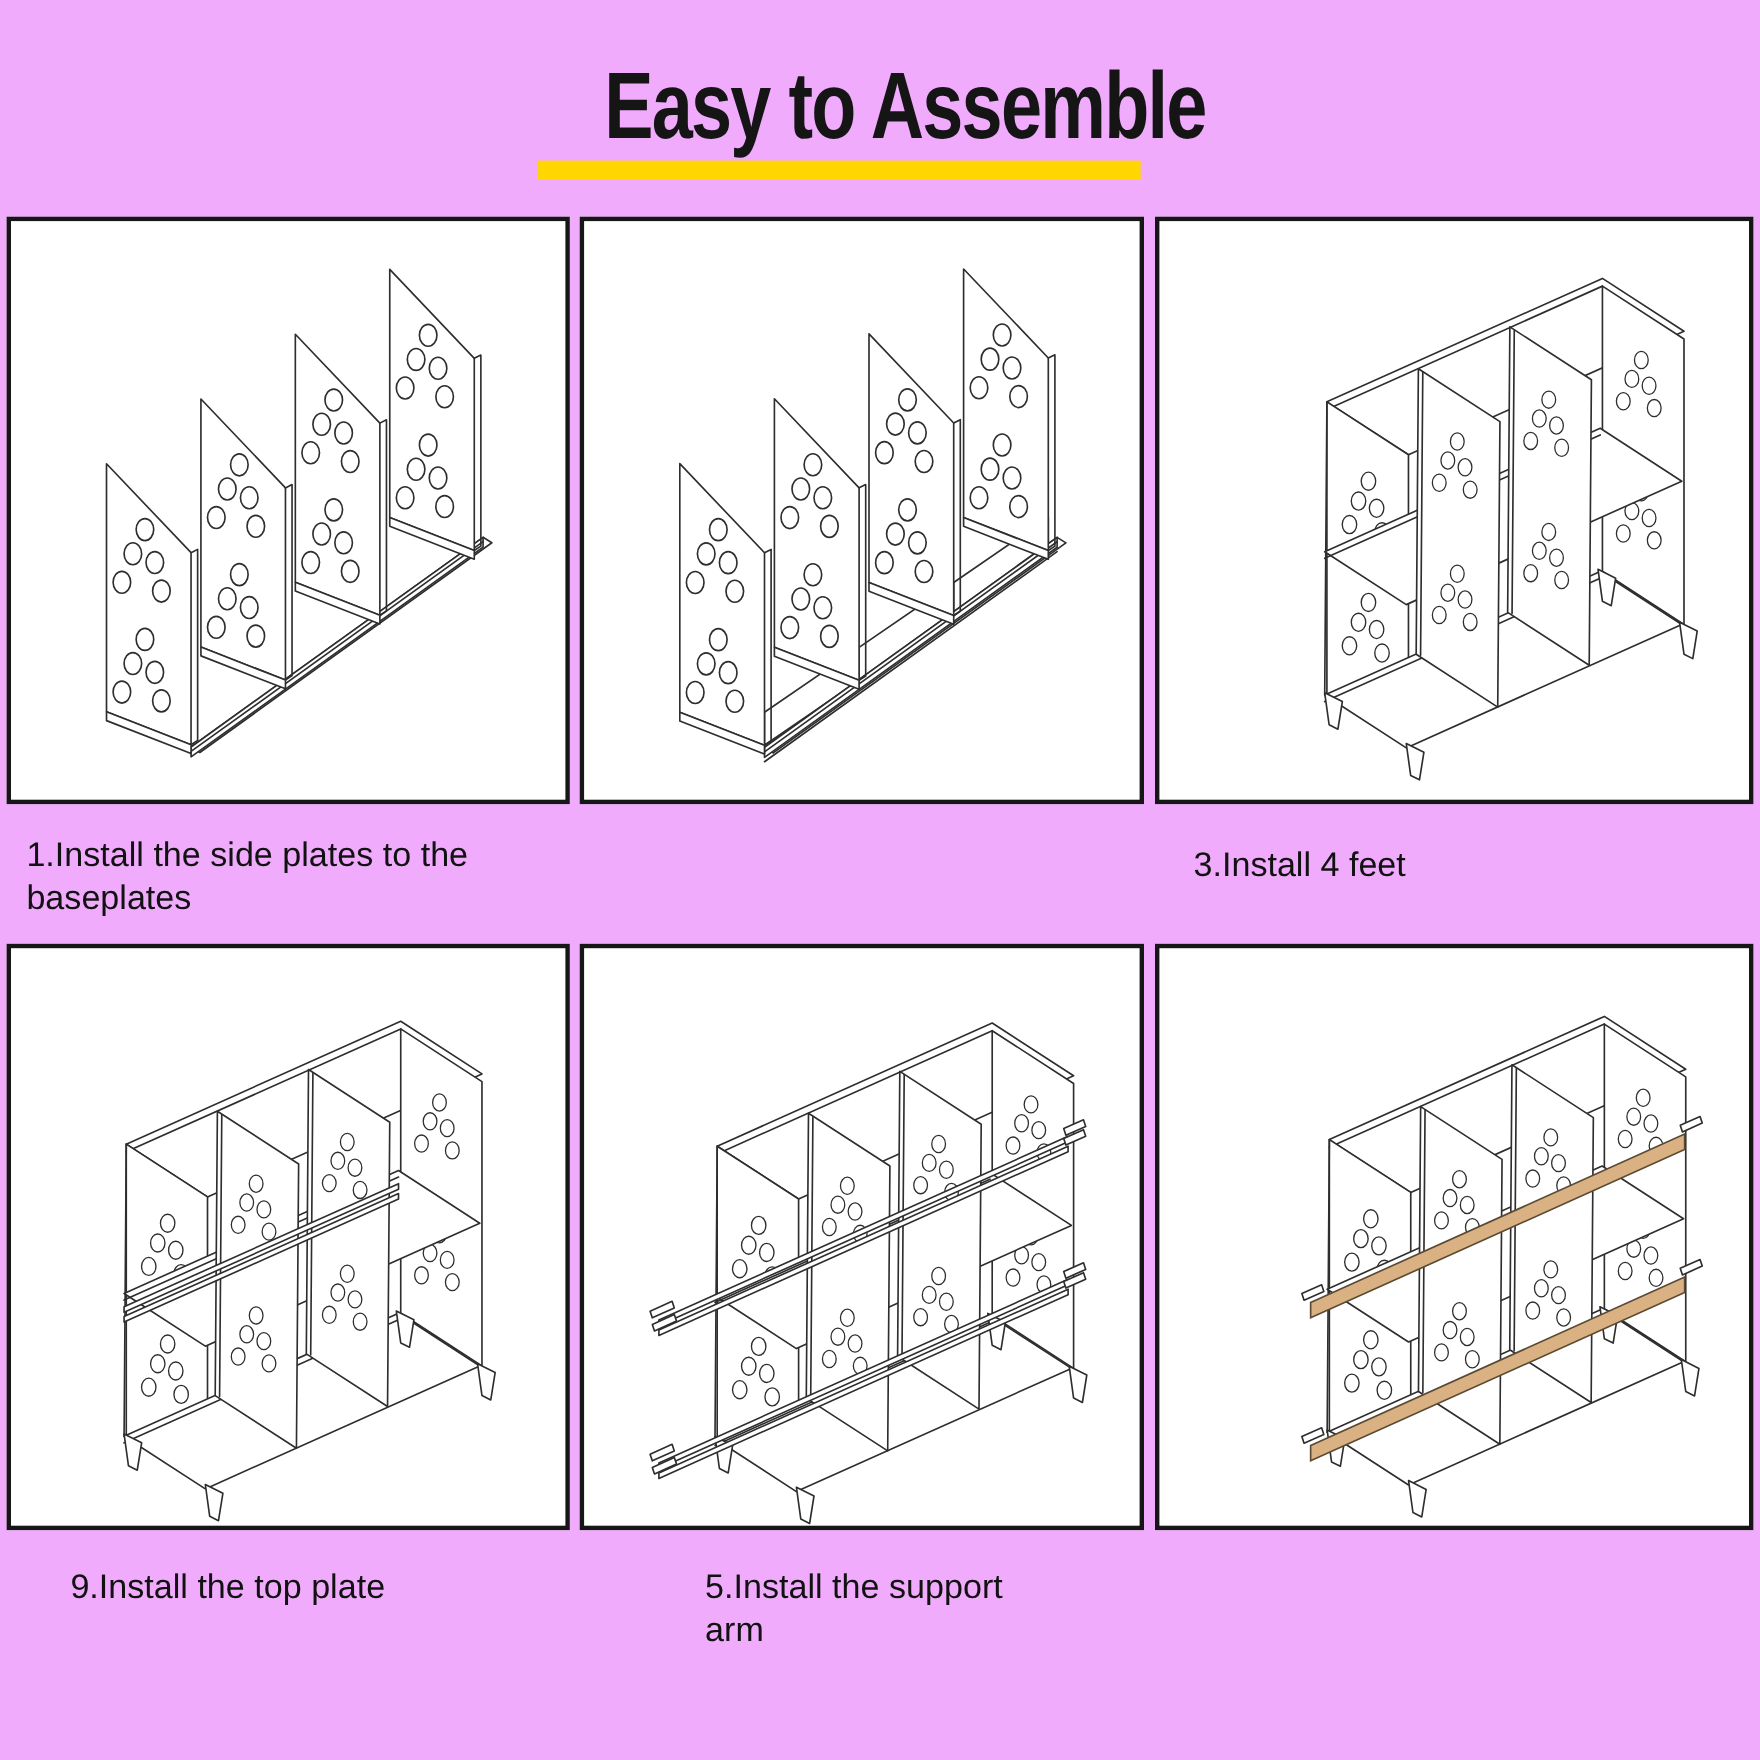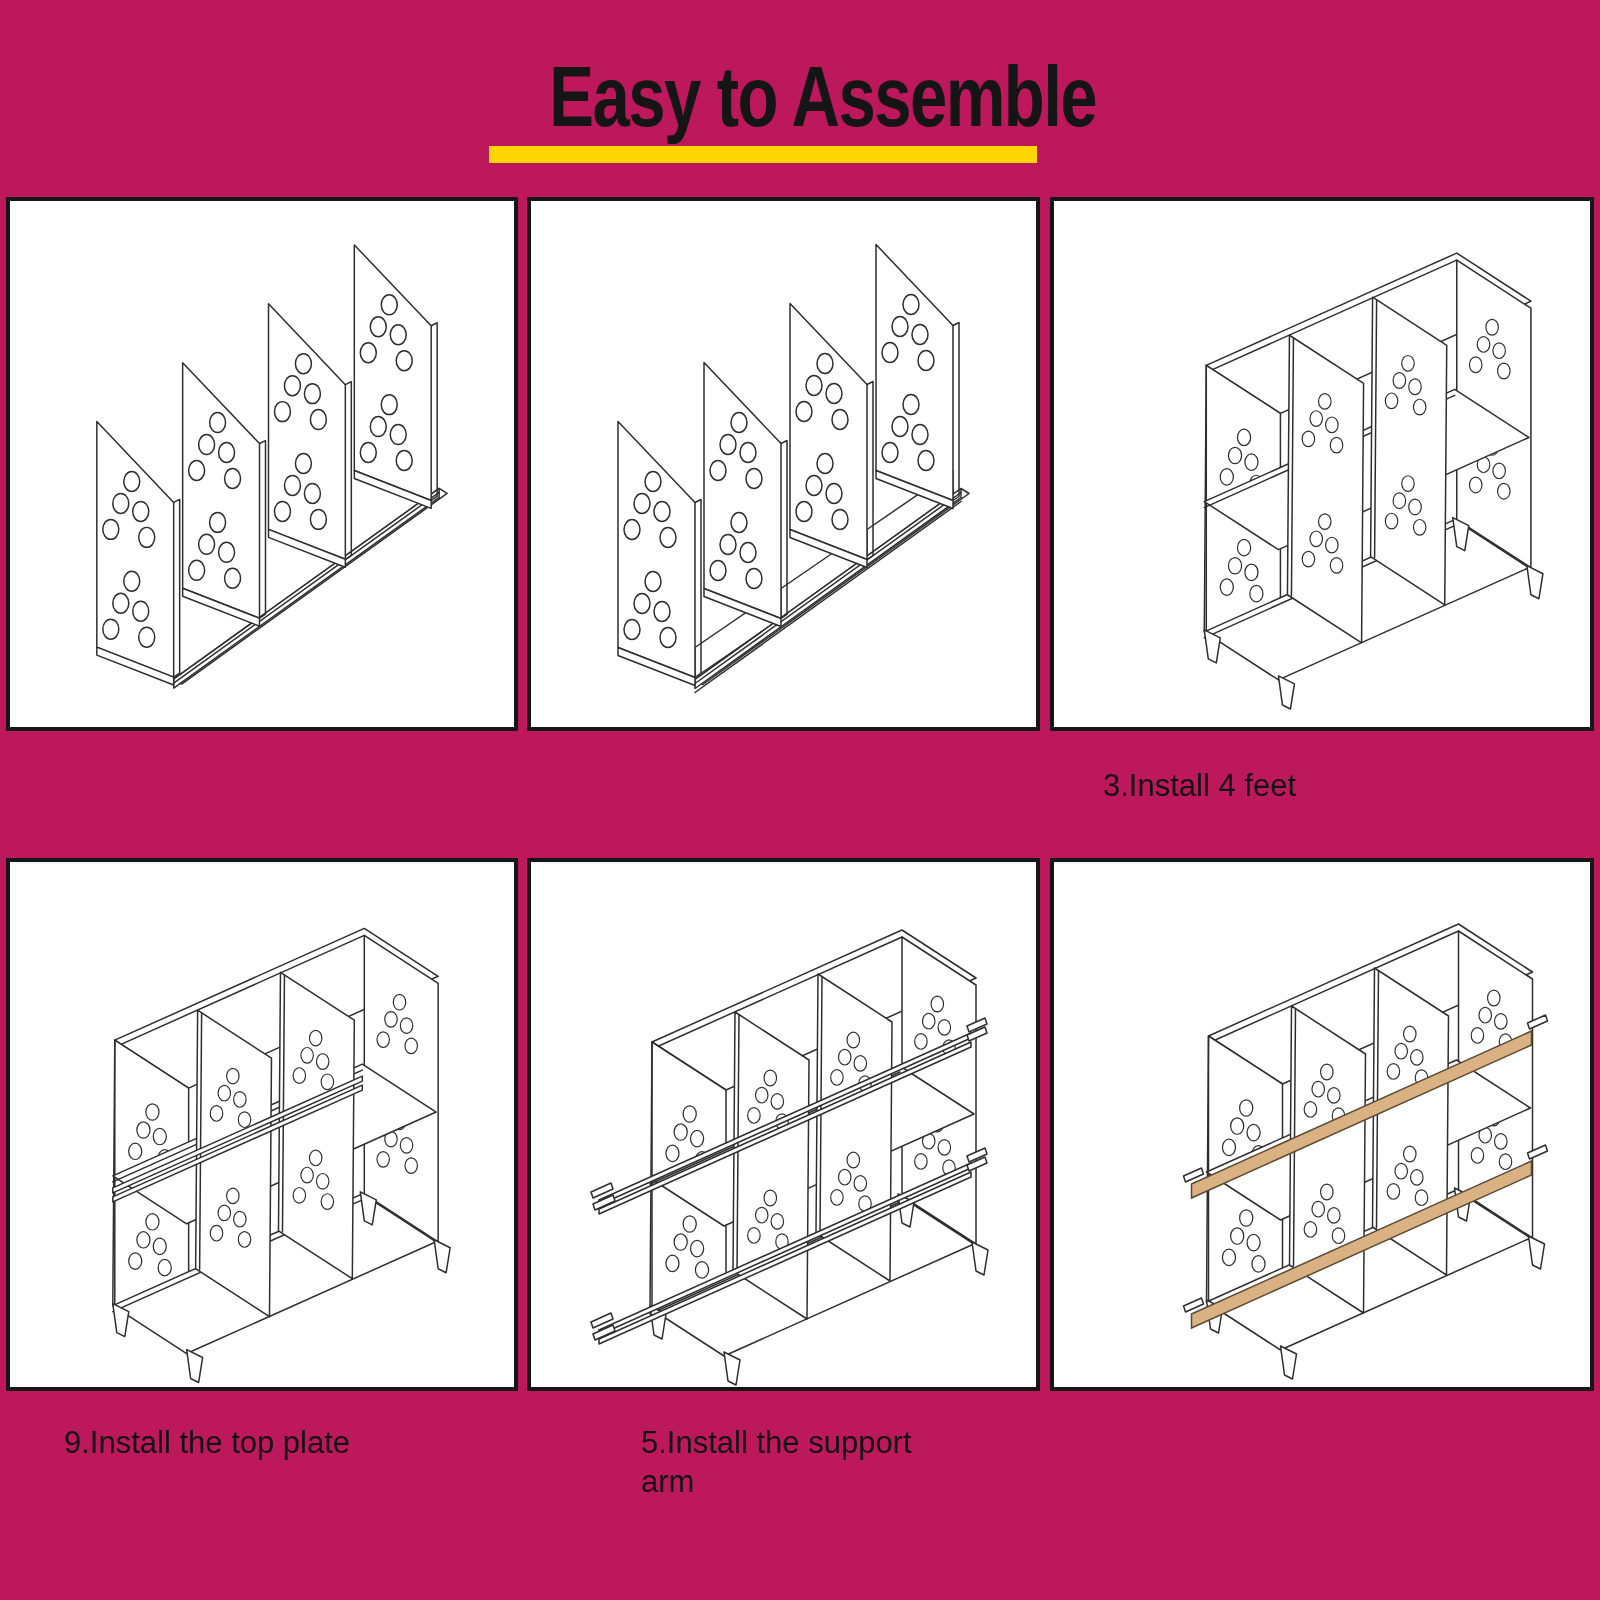--- a/index.html
+++ b/index.html
@@ -1,17 +1,17 @@
 <!DOCTYPE html>
 <html><head>
 <meta charset="utf-8">
 <style>
   html,body{margin:0;padding:0;background:#ffffff;width:1600px;height:1600px;overflow:hidden;
             font-family:"Liberation Sans", sans-serif;}
-  .stage{position:absolute;left:0;top:0;width:1600px;height:1600px;background:#be185d;}
+  .stage{position:absolute;left:0;top:0;width:1600px;height:1600px;background:#f0abfc;}
   .hdr{position:absolute;left:489px;top:50px;width:548px;text-align:center;}
   .hdr h1{margin:0;font-size:86px;line-height:92px;font-weight:900;color:#151515;
           letter-spacing:-2px;white-space:nowrap;transform:scaleX(0.78);transform-origin:50% 0;}
   .hdr .bar{margin:4px auto 0 auto;width:548px;height:17px;background:#FFD600;}
   .panel{position:absolute;border:4px solid #161616;background:#fff;box-sizing:border-box;}
   .panel svg{display:block;width:100%;height:100%;}
   .cap{position:absolute;font-size:31px;line-height:39px;color:#121212;}
   .ln, .ln path, .ln ellipse{stroke:#2e2e2e;stroke-width:1.5;fill:#ffffff;
         stroke-linejoin:round;stroke-linecap:round;}
   .ln path[fill="none"]{fill:none;}
@@ -158,17 +158,18 @@
           <path d="M424,177 L442,169 L444,175 L426,183 Z"></path>
           <path d="M80,460 L98,452 L100,458 L82,466 Z"></path>
           <path d="M424,307 L442,299 L444,305 L426,313 Z"></path>
         </g>
         <path d="M88,338 L428,185 L428,199 L88,352 Z" stroke="#5a4a33" stroke-width="1.5" fill="#d9b183"></path>
         <path d="M88,468 L428,315 L428,329 L88,482 Z" stroke="#5a4a33" stroke-width="1.5" fill="#d9b183"></path>
       </g>
     </svg>
   </div>
 
-  <div class="cap" style="left:1085px;top:766px;width:440px;margin-left:18px;">3.Install 4 feet</div>
+  <div class="cap" style="left:24px;top:757px;width:468px;">1.Install the side plates to the baseplates</div>
+  <div class="cap" style="left:1085px;top:766px;width:440px;">3.Install 4 feet</div>
   <div class="cap" style="left:64px;top:1423px;width:440px;">9.Install the top plate</div>
   <div class="cap" style="left:641px;top:1423px;width:312px;">5.Install the support arm</div>
 
 </div>
 
 </body></html>

